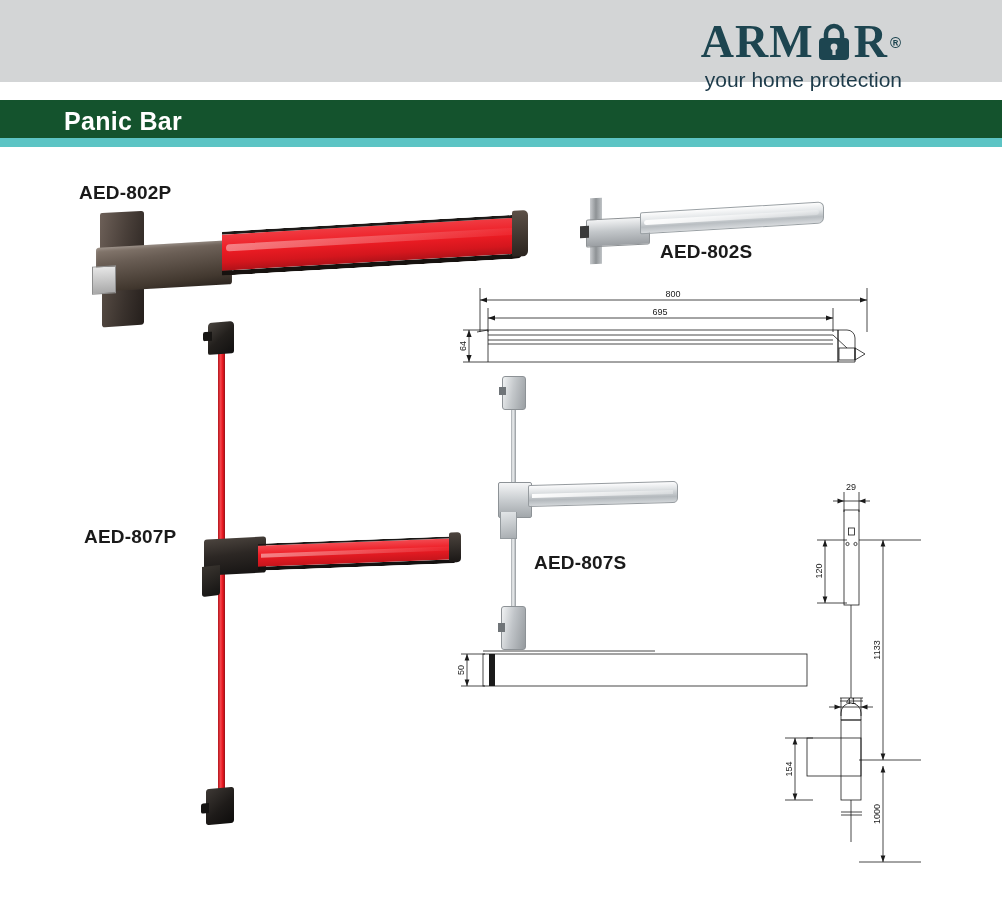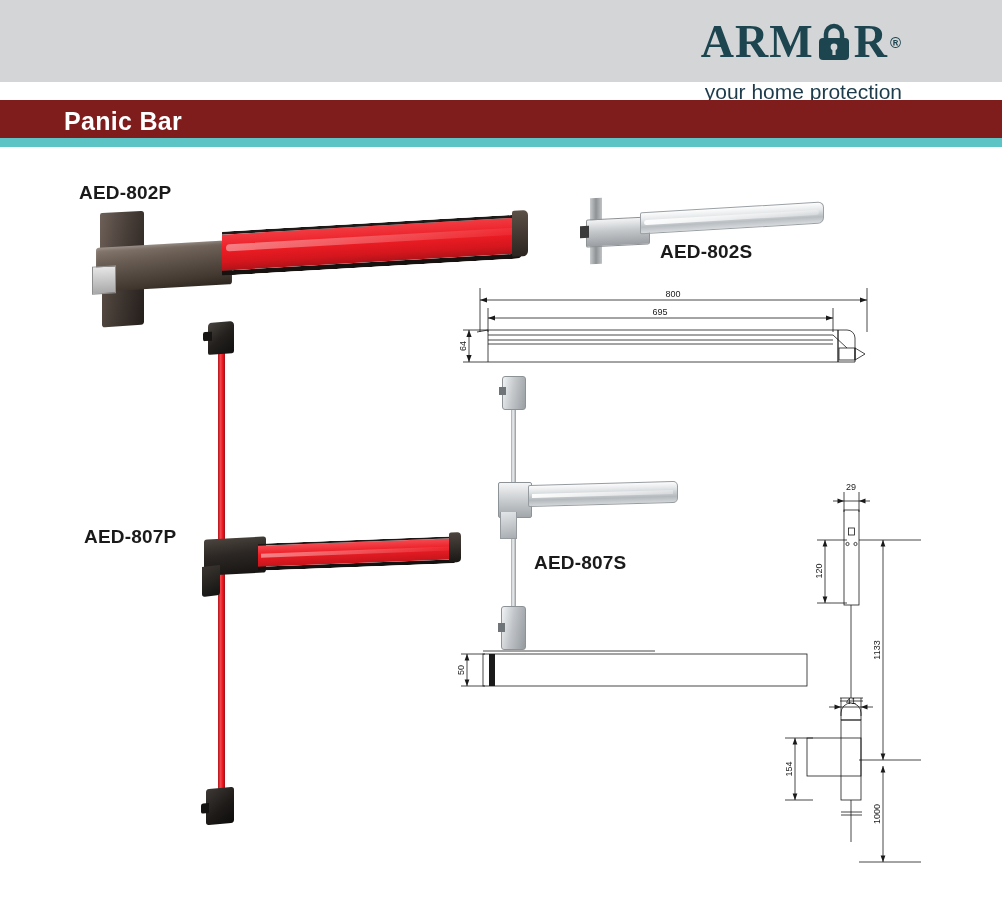--- a/index.html
+++ b/index.html
@@ -50,30 +50,30 @@
   #logo-reg {
     font-size: 15px;
     vertical-align: super;
     font-family: "Liberation Sans", sans-serif;
     margin-left: 2px;
     line-height: 1;
   }
   #logo-tagline {
     font-size: 21px;
     color: #1d3b4a;
-    margin-top: 14px;
+    margin-top: 2px;
     font-family: "Liberation Sans", sans-serif;
     white-space: nowrap;
   }
 
   #title-bar {
     position: absolute;
     left: 0; top: 100px;
     width: 1002px; height: 38px;
-    background: #7f1d1d;
+    background: #14532d;
   }
   #page-title {
     position: absolute;
     left: 64px; top: 7px;
     color: #ffffff;
     font-size: 25px;
     font-weight: bold;
     letter-spacing: 0.3px;
   }
   #accent-stripe {

